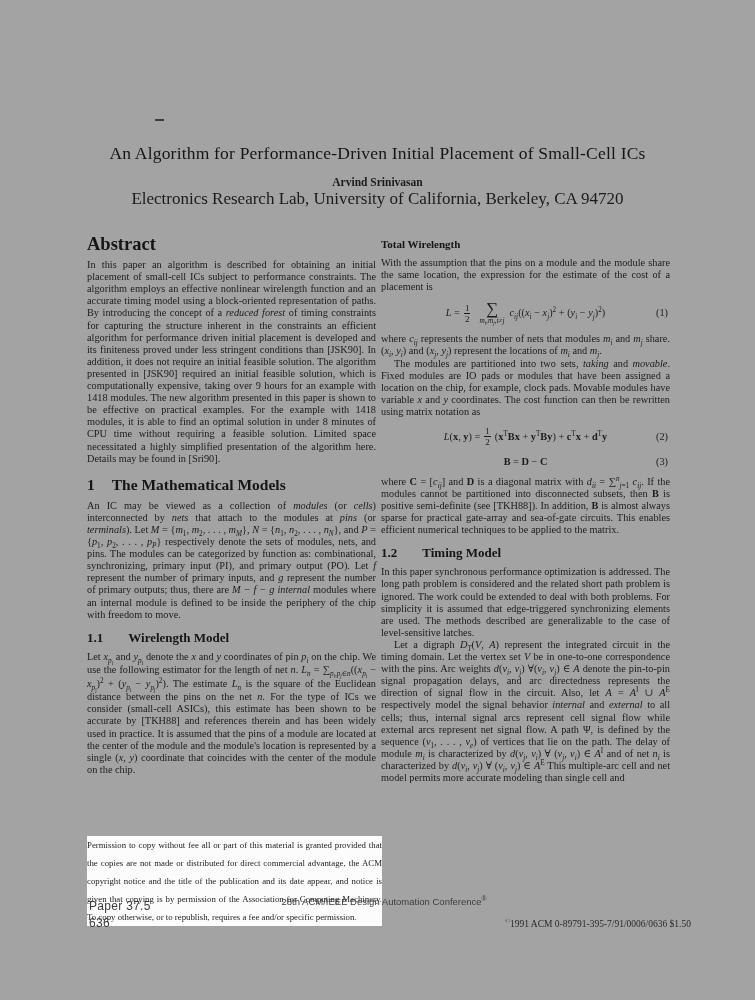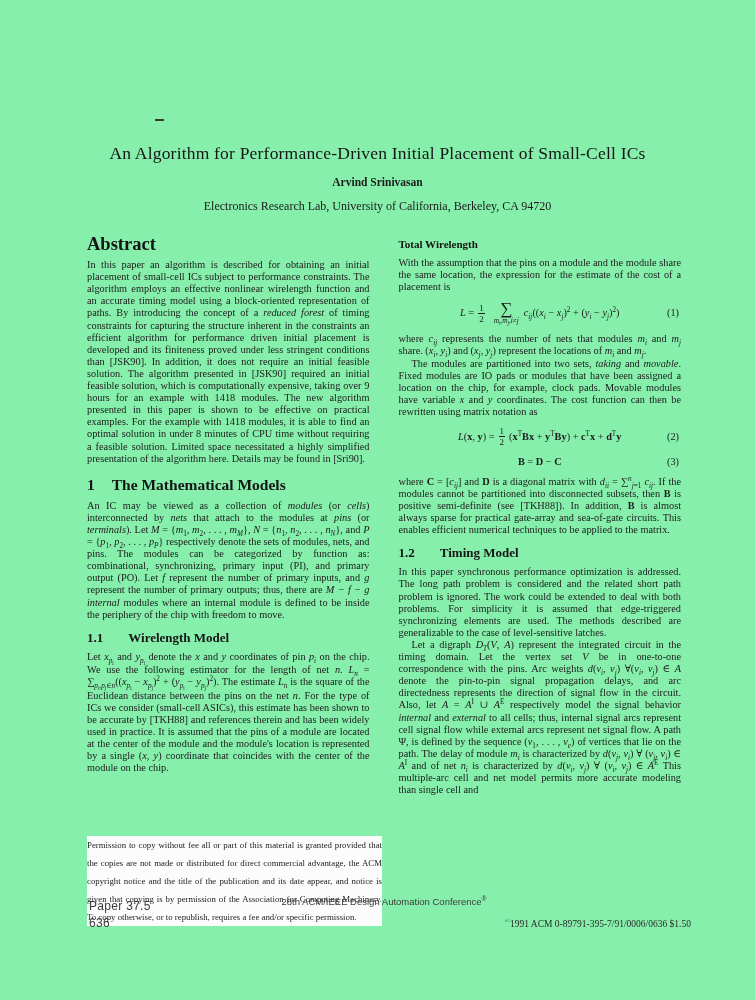--- a/index.html
+++ b/index.html
@@ -1,29 +1,29 @@
 <!DOCTYPE html>
 <html><head>
 <meta charset="utf-8">
 <style>
   html,body{margin:0;padding:0;background:#e9e9e9;}
   .page{
     position:relative;width:755px;height:1000px;margin:0 auto;
-    background:#86efac;color:#1b1b1b;
+    background:#a3a3a3;color:#1b1b1b;
     font-family:"Liberation Serif","DejaVu Serif",serif;
     overflow:hidden;
   }
   .stray-mark{position:absolute;left:155px;top:119px;width:9px;height:2px;background:#3a3a3a;}
 
   .title-block{position:absolute;top:143px;left:0;width:100%;text-align:center;}
   .paper-title{font-size:17.5px;font-weight:normal;margin:0;letter-spacing:.2px;}
   .author{font-size:11.5px;font-weight:bold;margin-top:12px;}
-  .affiliation{font-size:12px;margin-top:11px;}
+  .affiliation{font-size:17px;margin-top:1px;}
 
-  .columns{position:absolute;top:238px;left:87px;width:594px;display:flex;gap:29px;}
+  .columns{position:absolute;top:238px;left:87px;width:594px;display:flex;gap:5px;}
   .col{width:289px;font-size:10.3px;line-height:12.1px;text-align:justify;}
   .col p{margin:0;}
   .col p.indent{text-indent:13px;}
 
   h1,h2,h3,h4{color:#151515;}
   .h-abstract{font-size:18.5px;font-weight:bold;margin:0 0 9px 0;text-align:left;}
   .h-sec{font-size:15.5px;font-weight:bold;margin:14px 0 9px 0;display:flex;text-align:left;}
   .h-sec .num{margin-right:17px;}
   .h-sub{font-size:13px;font-weight:bold;margin:11px 0 7px 0;display:flex;text-align:left;}
   .h-sub .num{margin-right:25px;text-align:right;}

